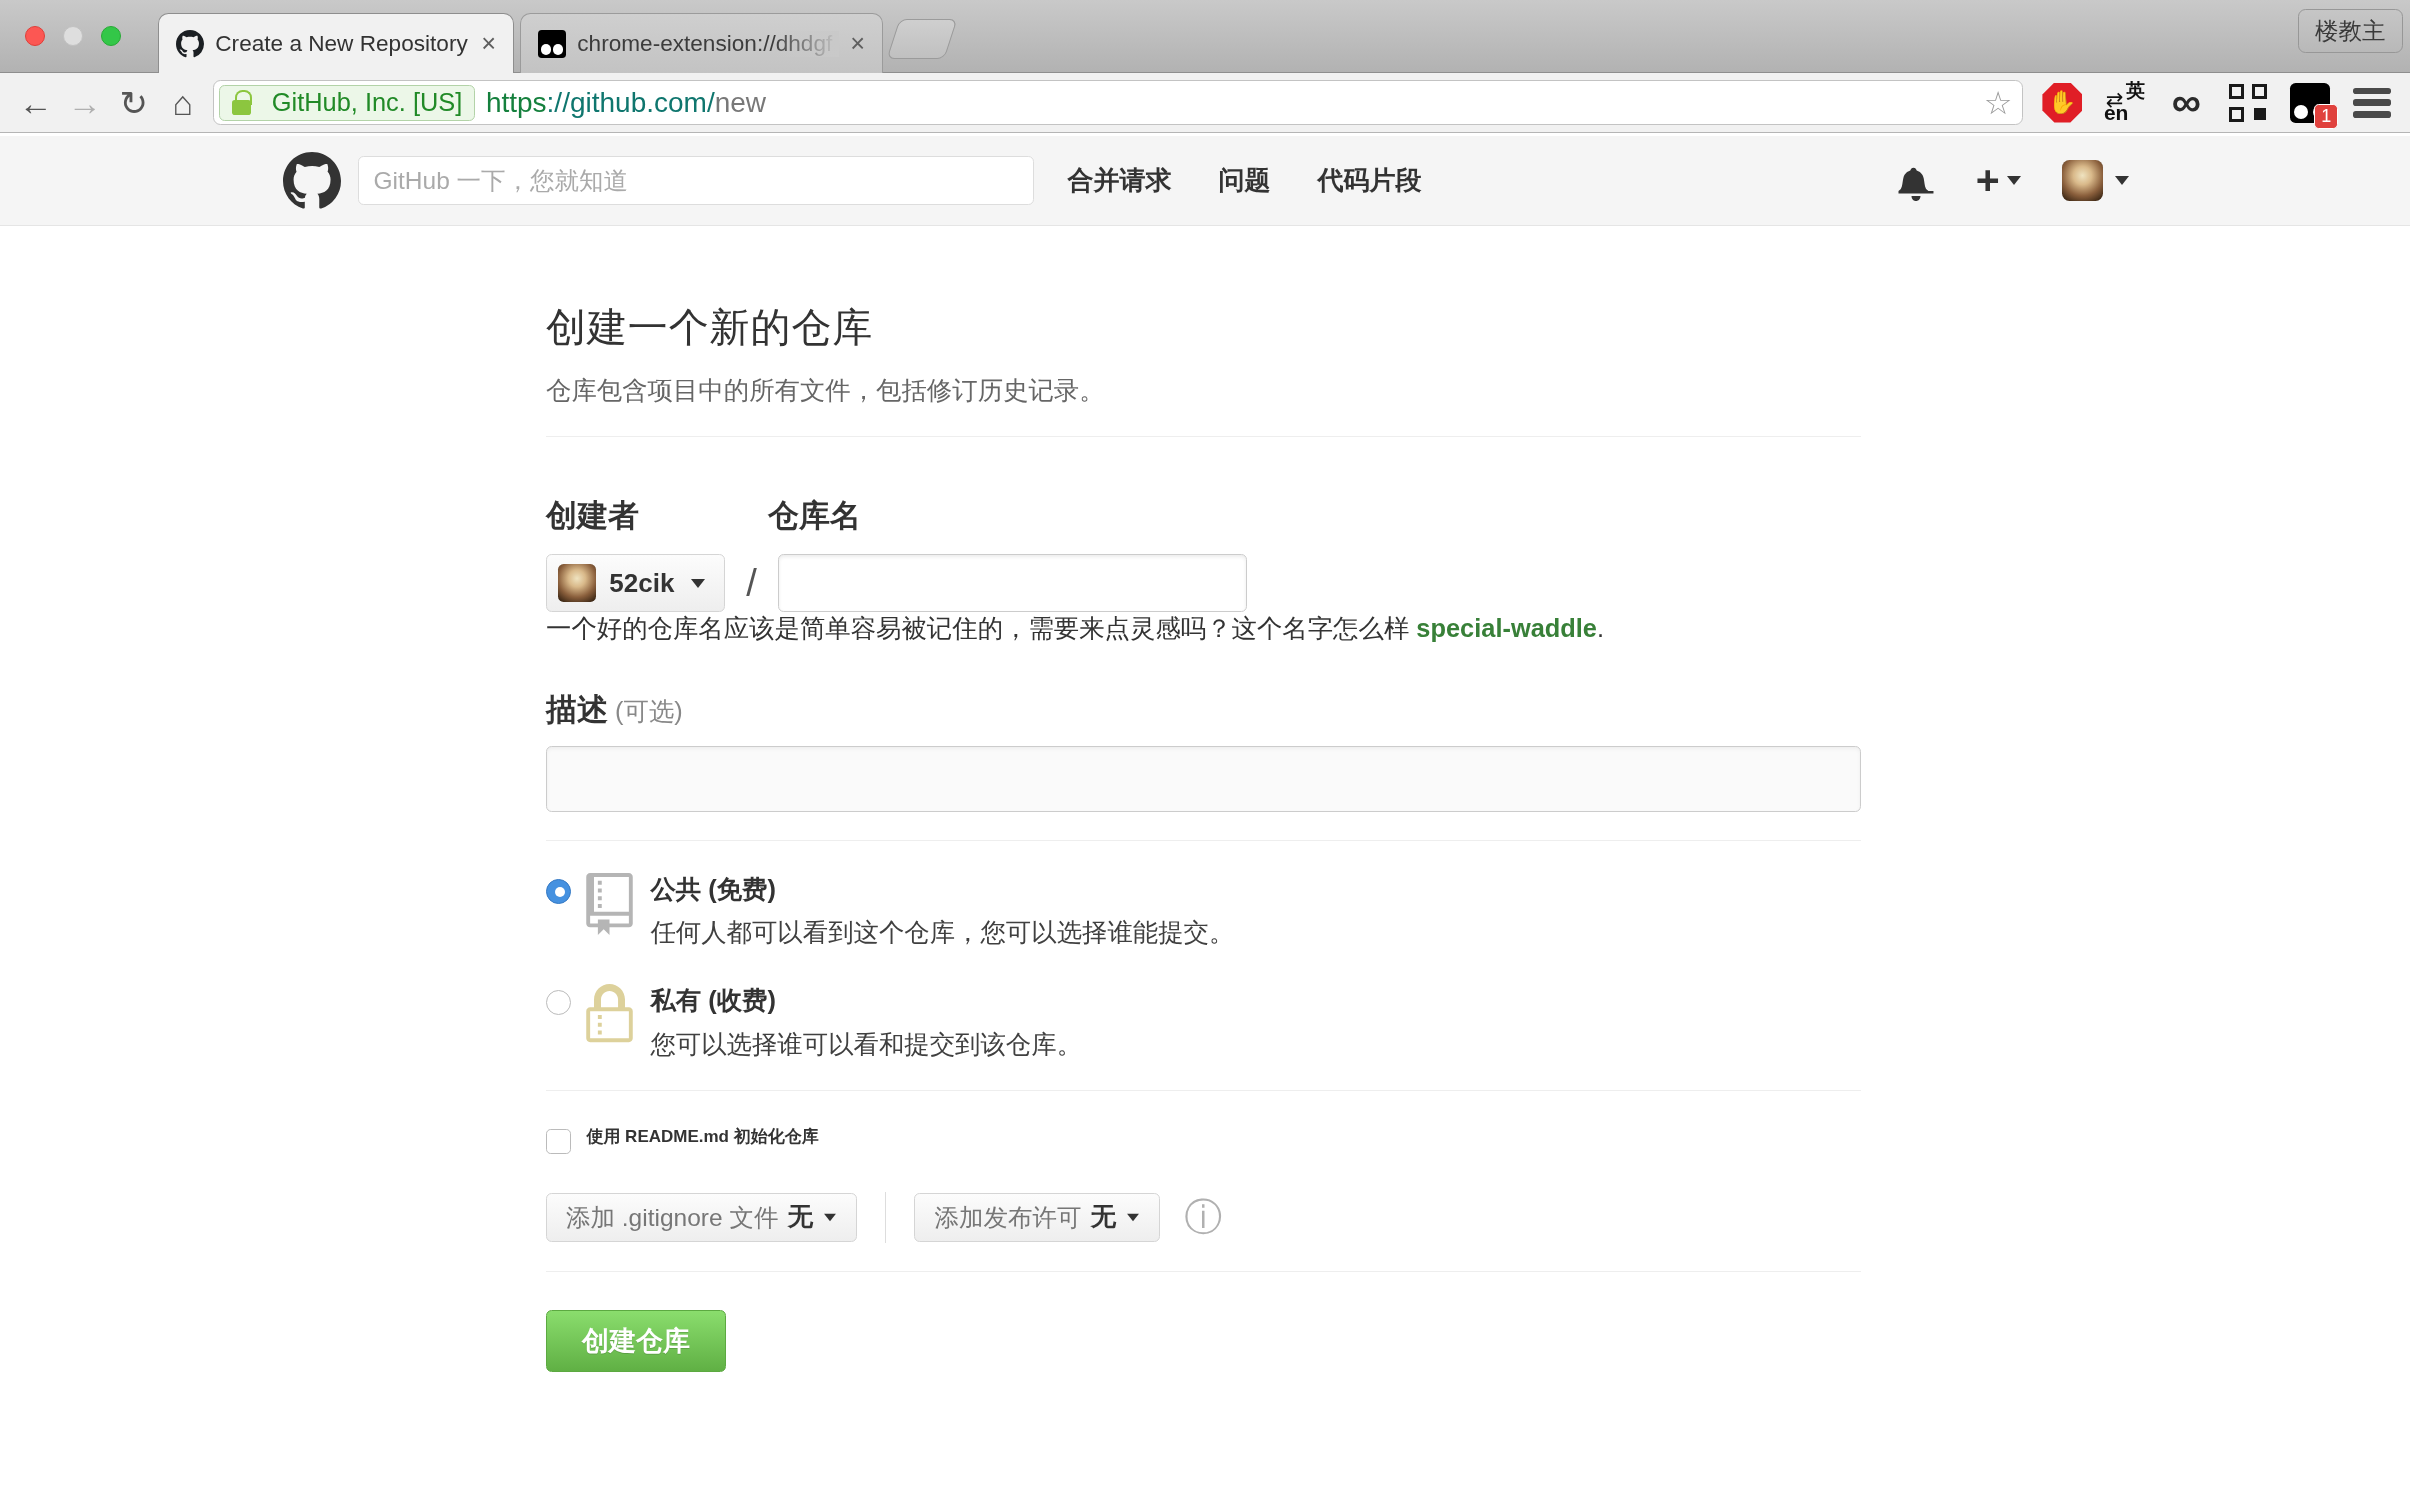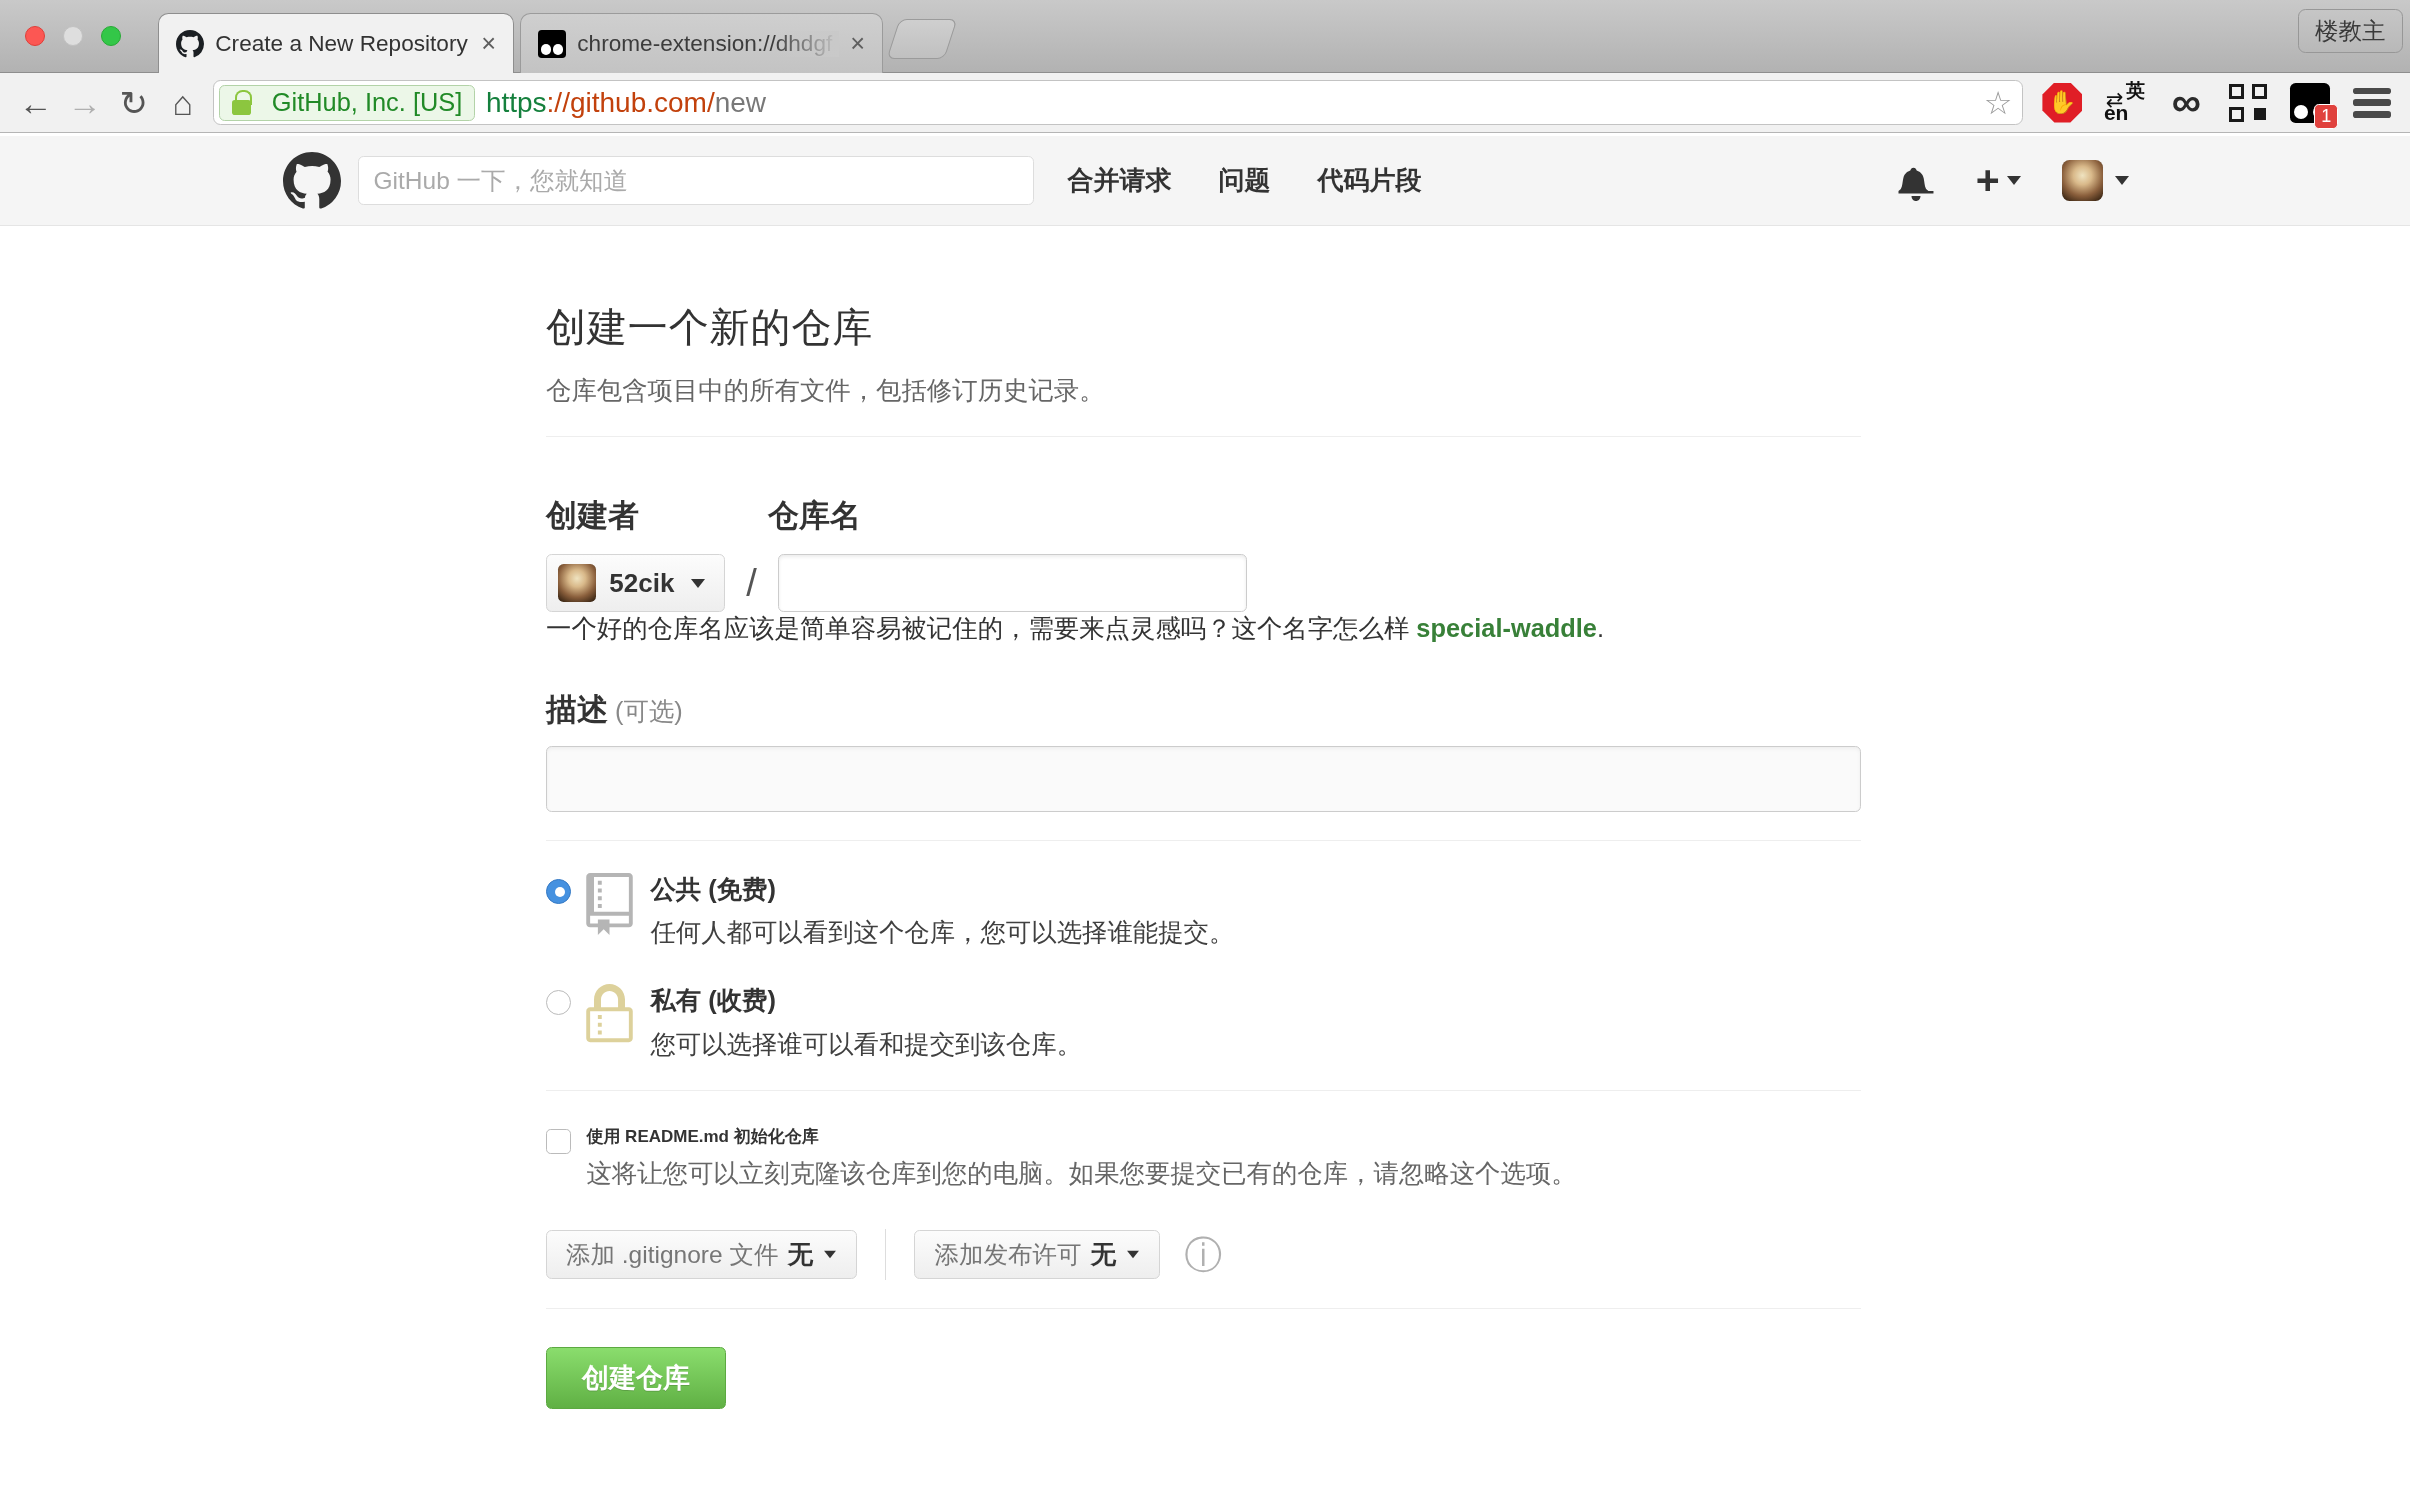--- a/index.html
+++ b/index.html
@@ -65,21 +65,21 @@
     background: #ecf7e8; border: 1.9px solid #b3d3a8; border-radius: 5.6px;
     color: #218a27; font-size: 25.4px;
   }
   .ev-lock { width: 19px; height: 24.5px; position: relative; }
   .ev-lock::before { content: ""; position: absolute; left: 2.8px; top: 0; width: 13px; height: 13px;
     border: 2.8px solid #8cc63f; border-bottom: none; border-radius: 7.5px 7.5px 0 0; }
   .ev-lock::after { content: ""; position: absolute; left: 0; top: 9.4px; width: 19px; height: 15px;
     background: #8cc63f; border-radius: 2.8px; }
   .url-text { margin-left: 11.3px; font-size: 28px; display: flex; align-items: baseline; }
   .url-scheme { color: #15803d; }
-  .url-host { color: #c2410c; }
+  .url-host { color: #0f766e; }
   .url-path { color: #787878; }
   .star-icon { position: absolute; right: 9.4px; font-size: 32px; color: #9b9b9b; }
 
   .ext-icons { display: flex; align-items: center; gap: 21px; margin-left: 19px; }
   .ext { width: 41px; height: 41px; position: relative; display: flex; align-items: center; justify-content: center; }
   .adblock {
     width: 40px; height: 40px; background: #e01e26; color: #fff;
     clip-path: polygon(30% 0, 70% 0, 100% 30%, 100% 70%, 70% 100%, 30% 100%, 0 70%, 0 30%);
     display: flex; align-items: center; justify-content: center; font-size: 22.6px;
   }
@@ -381,21 +381,20 @@
         </span>
       </div>
     </div>
     <hr class="rule">
 
     <div class="readme-section">
       <div class="readme-row">
         <span class="checkbox"></span>
         <span class="readme-text">
           <div class="readme-title">使用 README.md 初始化仓库</div>
-          <div class="readme-desc">这将让您可以立刻克隆该仓库到您的电脑。如果您要提交已有的仓库，请忽略这个选项。</div>
         </span>
       </div>
     </div>
 
     <div class="addons-row">
       <span class="mini-btn">
         <span>添加 .gitignore 文件</span>
         <b>无</b>
         <span class="caret-down"></span>
       </span>

